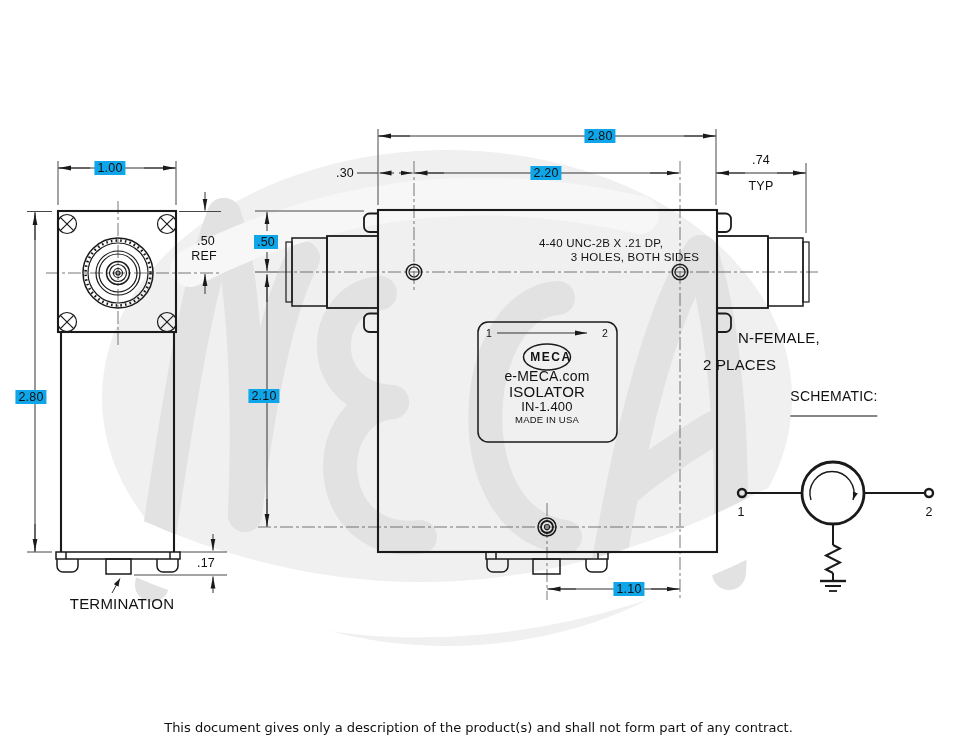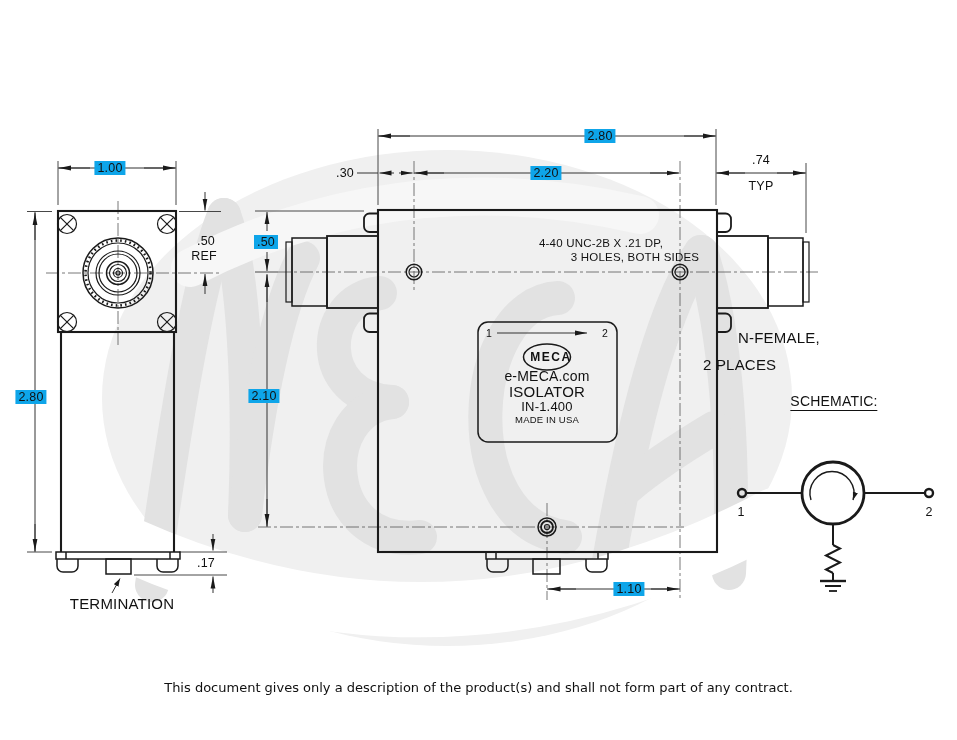--- a/index.html
+++ b/index.html
@@ -13,21 +13,21 @@
   .lbl13{font-size:15px;}
   .ol{stroke:#1a1a1a;stroke-width:2.1;fill:none;}
   .ol18{stroke:#1a1a1a;stroke-width:1.8;fill:none;}
   .ol15{stroke:#1a1a1a;stroke-width:1.5;fill:none;}
   .ol12{stroke:#1a1a1a;stroke-width:1.2;fill:none;}
   .dim{stroke:#333;stroke-width:1;fill:none;}
   .thin{stroke:#333;stroke-width:.9;fill:none;}
   .cl{stroke:#555;stroke-width:.8;stroke-dasharray:13 3 3 3;fill:none;}
   .wm{stroke:#e2e2e2;stroke-width:34;stroke-linecap:round;fill:none;}
   .sch{stroke:#1a1a1a;fill:none;}
-  .underline{border-bottom:1.5px solid #111;padding-bottom:1px;}
+  .underline{border-bottom:1.5px solid #111;padding-bottom:12px;}
   .footer-line{position:absolute;left:0;width:100%;text-align:center;
      font:13px "DejaVu Sans",sans-serif;color:#101010;}
 </style>
 </head>
 <body>
 
 <div id="canvas">
 
 <svg width="957" height="740" viewBox="0 0 957 740">
   <defs>
@@ -263,15 +263,15 @@
 <div class="t" style="left:551px;top:357px;font-size:12px;font-weight:bold;letter-spacing:1.5px;">MECA</div>
 <div class="t" style="left:547px;top:376px;font-size:14px;">e-MECA.com</div>
 <div class="t" style="left:547px;top:391px;font-size:15px;">ISOLATOR</div>
 <div class="t" style="left:547px;top:406px;font-size:13px;">IN-1.400</div>
 <div class="t" style="left:547px;top:419px;font-size:9.5px;">MADE IN USA</div>
 
 <div class="t underline" style="left:834px;top:402px;font-size:14px;">SCHEMATIC:</div>
 <div class="t" style="left:741px;top:512px;">1</div>
 <div class="t" style="left:929px;top:512px;">2</div>
 
-<div class="footer-line" style="top:680px;">This document gives only a description of the product(s) and shall not form part of any contract.</div>
+<div class="footer-line" style="top:720px;">This document gives only a description of the product(s) and shall not form part of any contract.</div>
 
 </div>
 
 </body></html>

